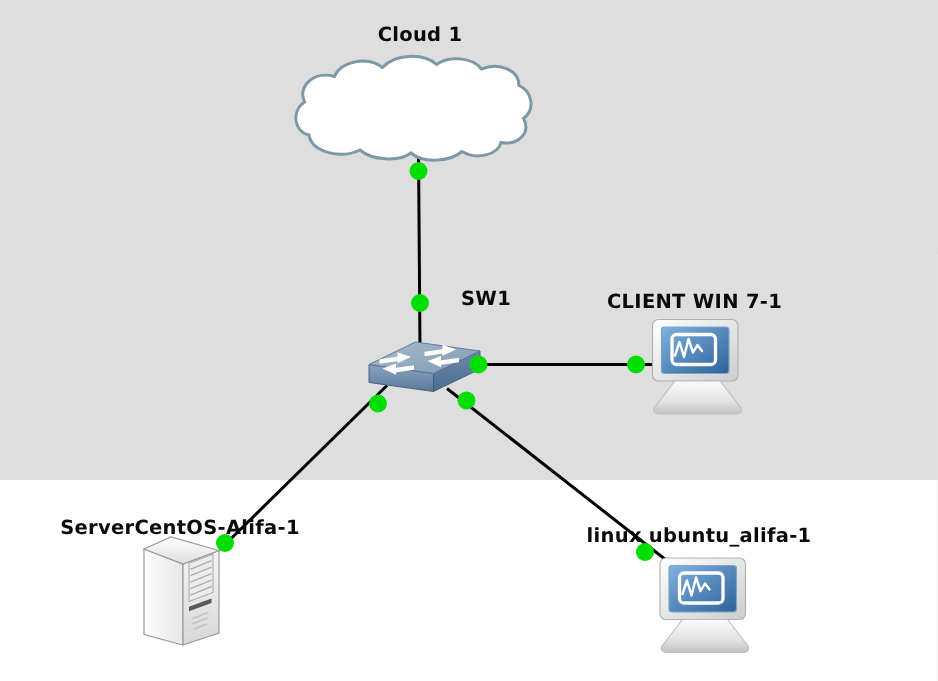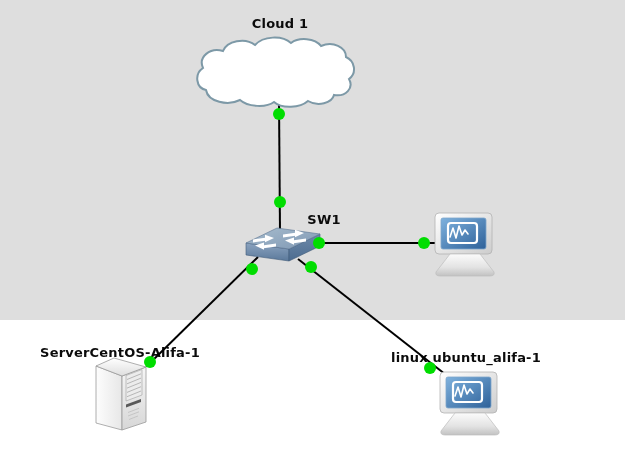--- a/index.html
+++ b/index.html
@@ -17,38 +17,39 @@
     position: absolute;
     transform: translateX(-50%);
     font-weight: bold;
     font-size: 13px;
     letter-spacing: .2px;
     color: #0b0b0b;
     white-space: nowrap;
     z-index: 1;
   }
   .label-cloud  { left: 280px; top: 16px;  }
-  .label-sw1    { left: 282px; top: 212px; margin-left: 42px; }
+  .label-sw1    { left: 282px; top: 192px; margin-left: 42px; }
   .label-client { left: 463px; top: 194px; }
   .label-server { left: 120px; top: 335px; margin-top: 10px; }
   .label-linux  { left: 466px; top: 350px; }
 
   svg.scene {
     position: absolute;
     left: 0; top: 0;
     z-index: 2;
   }
 </style>
 </head>
 <body>
 
 <div class="canvas">
 
   <div class="node-label label-cloud">Cloud 1</div>
   <div class="node-label label-sw1">SW1</div>
+  <div class="node-label label-client">CLIENT WIN 7-1</div>
   <div class="node-label label-server">ServerCentOS-Alifa-1</div>
   <div class="node-label label-linux">linux ubuntu_alifa-1</div>
 
   <svg class="scene" width="625" height="454" viewBox="0 0 625 454">
     <defs>
       <linearGradient id="gBody" x1="0" y1="0" x2="1" y2="1">
         <stop offset="0" stop-color="#ffffff"></stop>
           <stop offset="1" stop-color="#cdcdcd"></stop>
       </linearGradient>
       <linearGradient id="gScreen" x1="0" y1="0" x2="1" y2="1">

